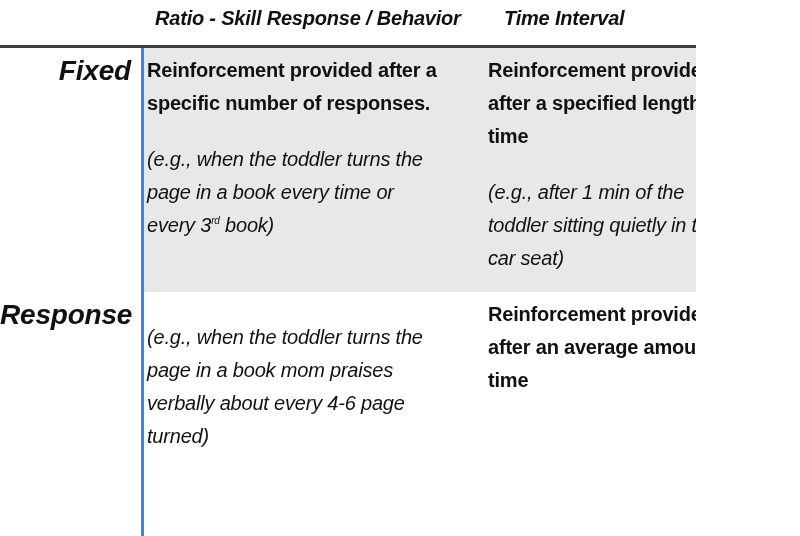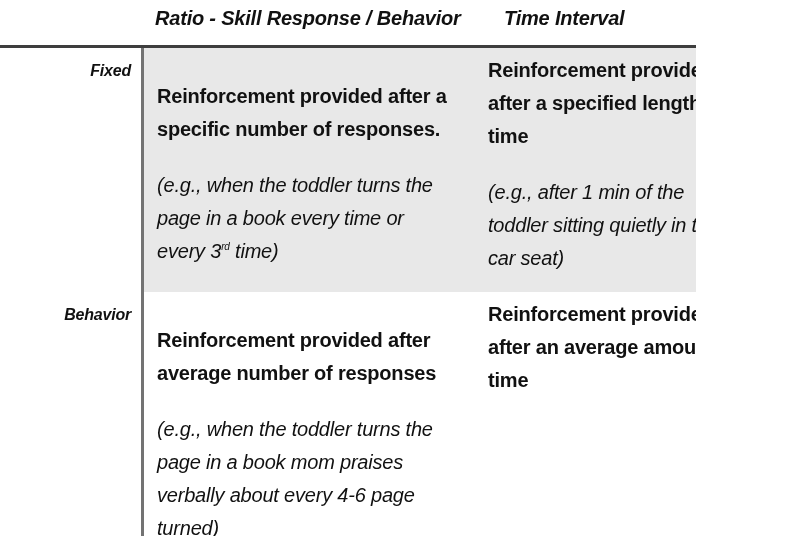--- a/index.html
+++ b/index.html
@@ -37,36 +37,36 @@
   
   .body-row {
     display: grid;
     grid-template-columns: 144px 341px 315px;
     height: 244px;
     background: #ffffff;
   }
   .body-row.banded { background: #e8e8e8; }
   .label-cell {
     background: #ffffff;
-    border-right: 3px solid #737373;
+    border-right: 3px solid #3b82f6;
     box-sizing: border-box;
     text-align: right;
     padding: 6px 10px 0 0;
-    font-size: 16px;
+    font-size: 28px;
     font-weight: 700;
     font-style: italic;
     line-height: 33px;
     letter-spacing: -0.2px;
   }
   .cell {
     padding-top: 6px;
     box-sizing: border-box;
     overflow: visible;
   }
-  .cell.c1 { padding-left: 13px; padding-right: 4px; margin-top: 26px; }
+  .cell.c1 { padding-left: 3px; padding-right: 4px; }
   .cell.c2 { padding-left: 3px; }
   .cell p {
     margin: 0;
     font-size: 20px;
     line-height: 33px;
     white-space: pre-line;
     letter-spacing: -0.2px;
   }
   .cell p.body-text { font-weight: 700; }
   .cell p.example-text {
@@ -102,37 +102,35 @@
 
   <div class="rule"></div>
 
   <div class="body-row banded">
     <div class="label-cell">Fixed</div>
     <div class="cell c1">
       <p class="body-text">Reinforcement provided after a
 specific number of responses.</p>
       <p class="example-text"><span>(e.g., when the toddler turns the
 page in a book every time or
-every 3</span><span class="sup">rd</span><span> time)</span></p>
+every 3</span><span class="sup">rd</span><span> book)</span></p>
     </div>
     <div class="cell c2">
       <p class="body-text">Reinforcement provided
 after a specified length of
 time</p>
       <p class="example-text">(e.g., after 1 min of the
 toddler sitting quietly in the
 car seat)</p>
     </div>
   </div>
 
   <div class="body-row">
-    <div class="label-cell">Behavior</div>
+    <div class="label-cell">Response</div>
     <div class="cell c1">
-      <p class="body-text">Reinforcement provided after
-average number of responses</p>
       <p class="example-text">(e.g., when the toddler turns the
 page in a book mom praises
 verbally about every 4-6 page
 turned)</p>
     </div>
     <div class="cell c2">
       <p class="body-text">Reinforcement provided
 after an average amount of
 time</p>
     </div>

